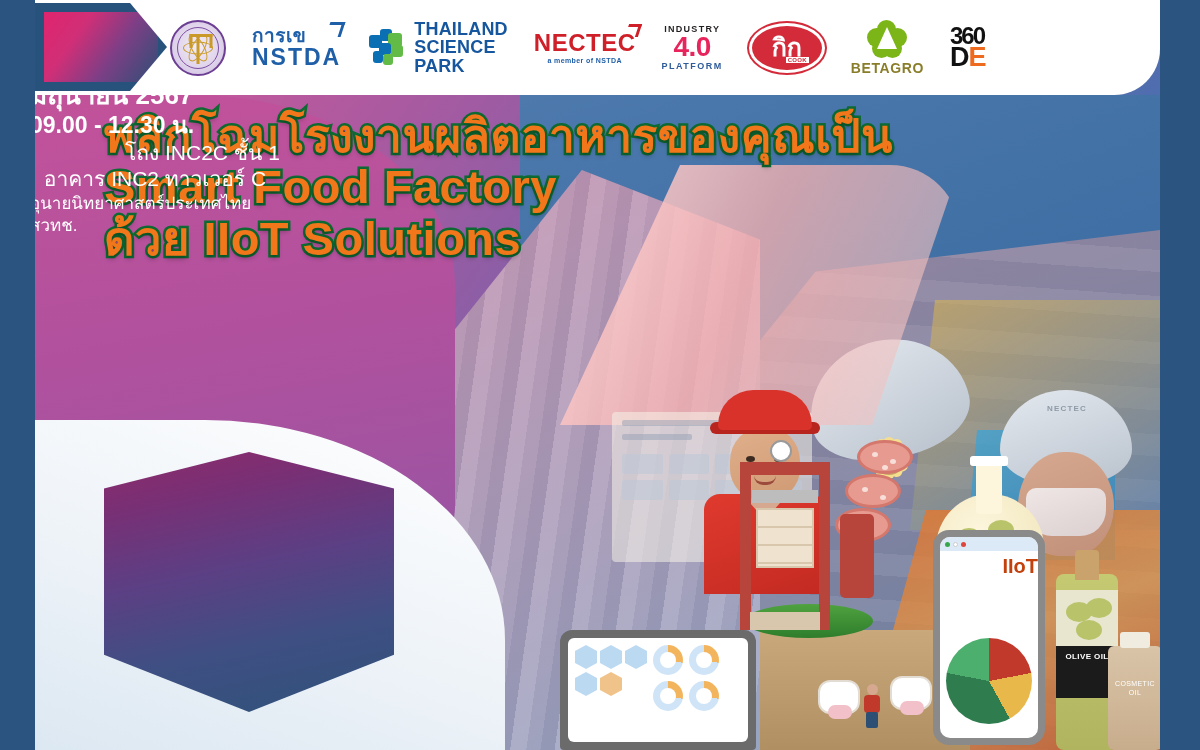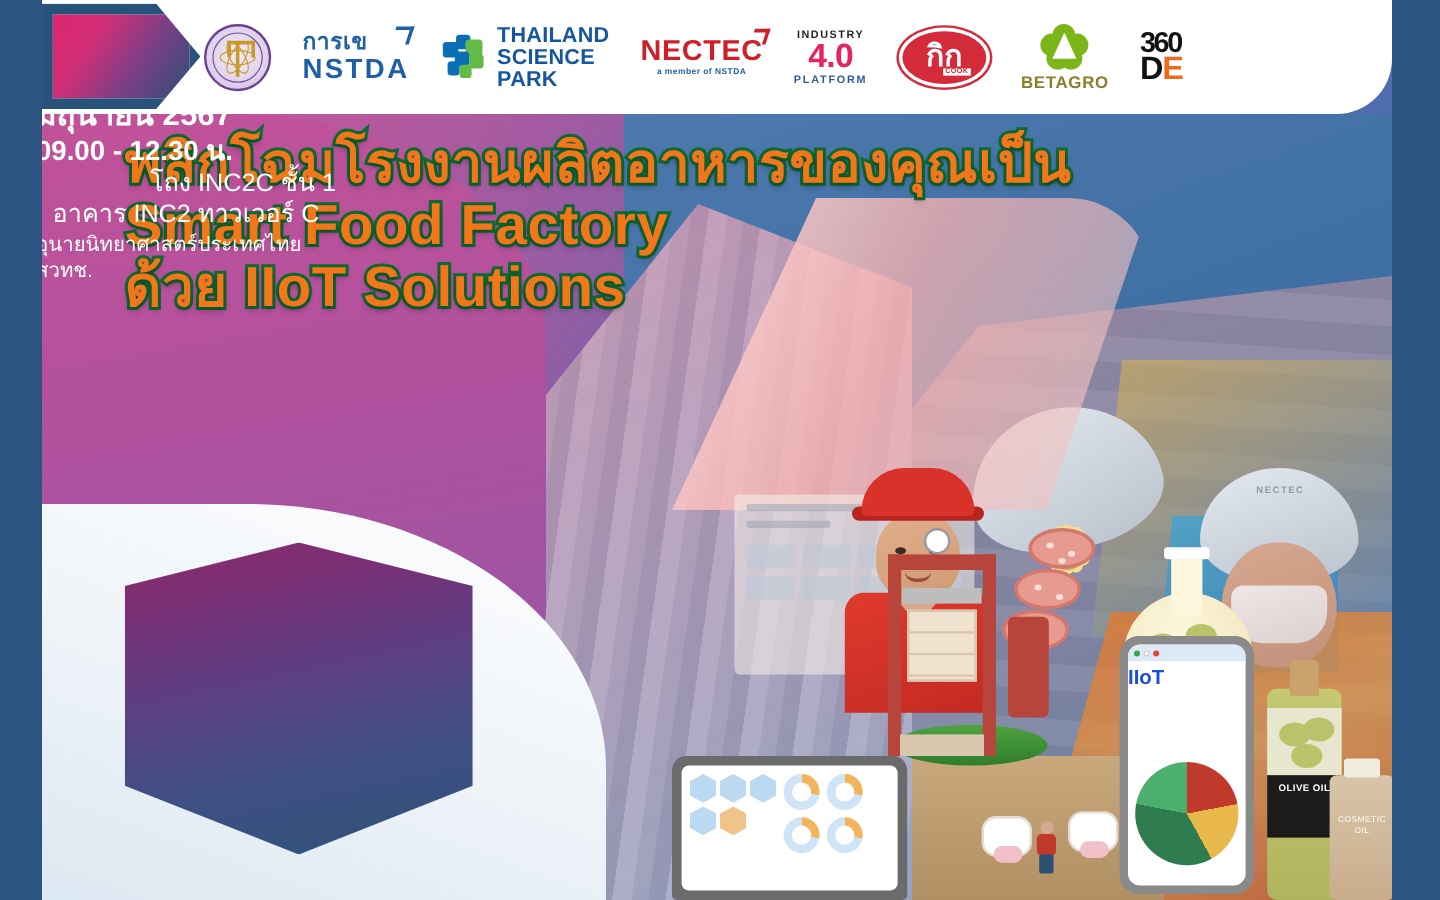--- a/index.html
+++ b/index.html
@@ -377,21 +377,21 @@
   }
   .phone-screen {
     width: 100%; height: 100%; background: #ffffff; border-radius: 10px;
     overflow: hidden; position: relative;
   }
   .phone-bar {
     height: 14px; background: #dce9f6; display: flex; align-items: center; gap: 3px; padding-left: 5px;
   }
   .dot { width: 5px; height: 5px; border-radius: 50%; }
   .dot.g { background: #37a84a; } .dot.w { background: #ffffff; border:1px solid #ccc;} .dot.r { background: #e0453c; }
-  .phone-title { text-align: left; color: #1d4ed8; font-size: 17px; font-weight: bold; margin-top: 4px; }
+  .phone-title { text-align: right; color: #c2410c; font-size: 20px; font-weight: bold; margin-top: 4px; }
   .bars { display: flex; align-items: flex-end; gap: 3px; height: 50px; padding: 0 7px; margin-top: 4px; }
   .bar { flex: 1; background: #cfe0f2; position: relative; }
   .bar em { position: absolute; bottom: 0; left: 0; right: 0; background: #3f9e5c; display: block; }
   .pie {
     width: 86px; height: 86px; border-radius: 50%; margin: 6px auto 0;
     background: conic-gradient(#c0392b 0 22%, #e8b84b 22% 42%, #2f7d4f 42% 78%, #4caf6e 78% 100%);
   }
 
   .bottle {
     right: 82px; bottom: 0; width: 62px; height: 200px;

